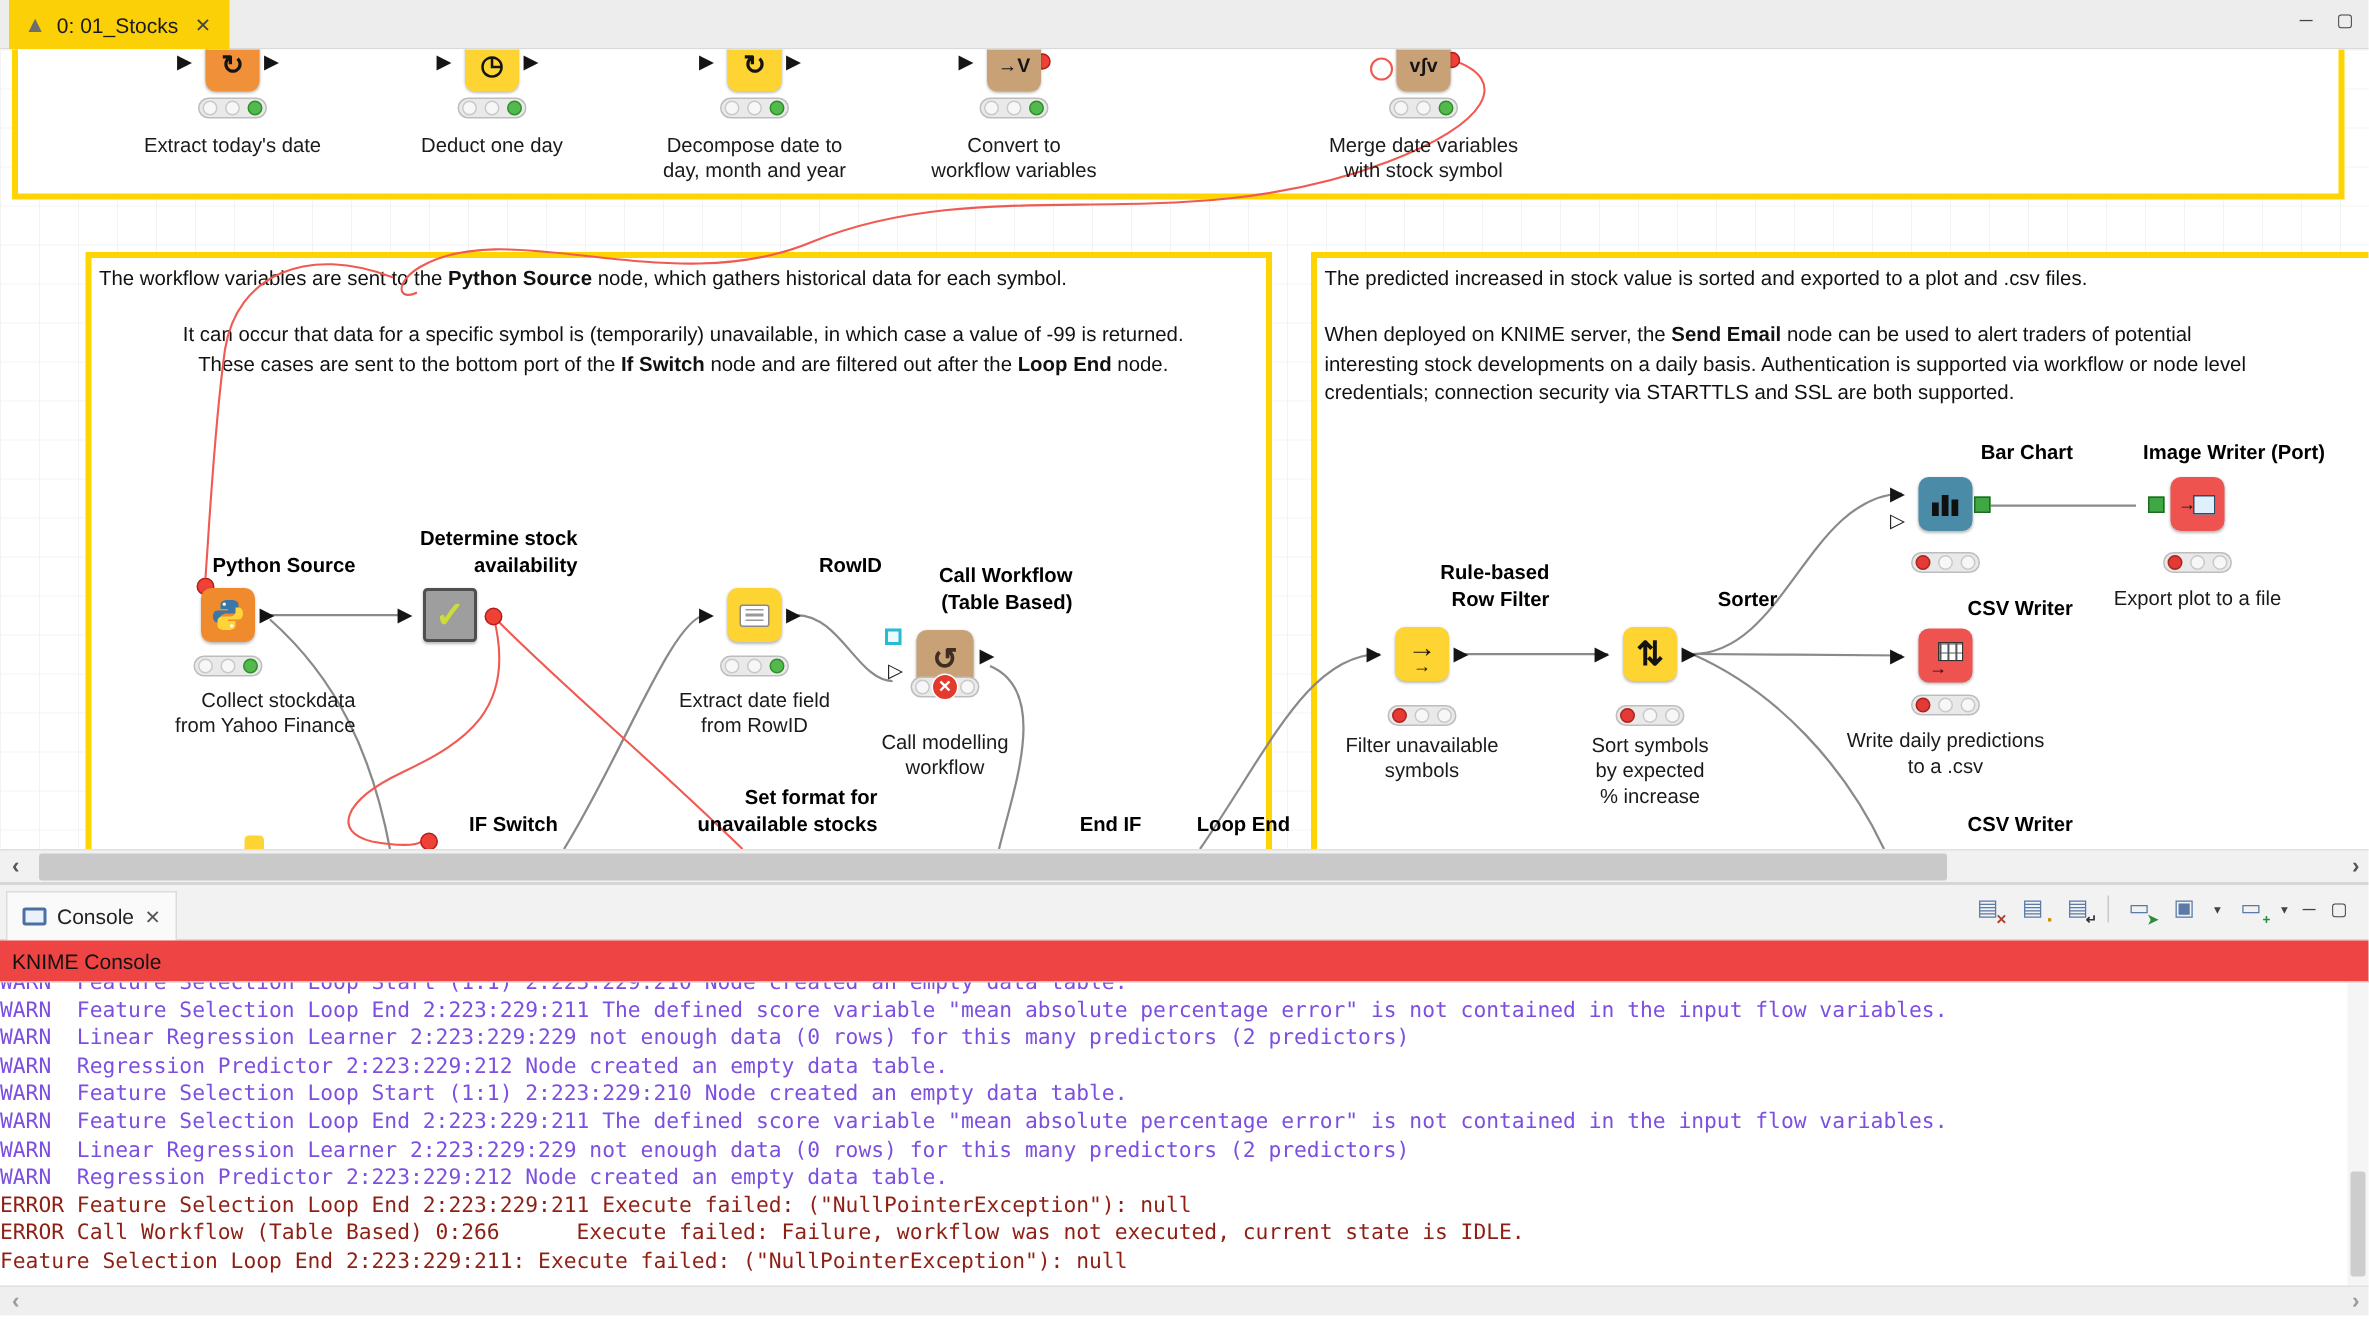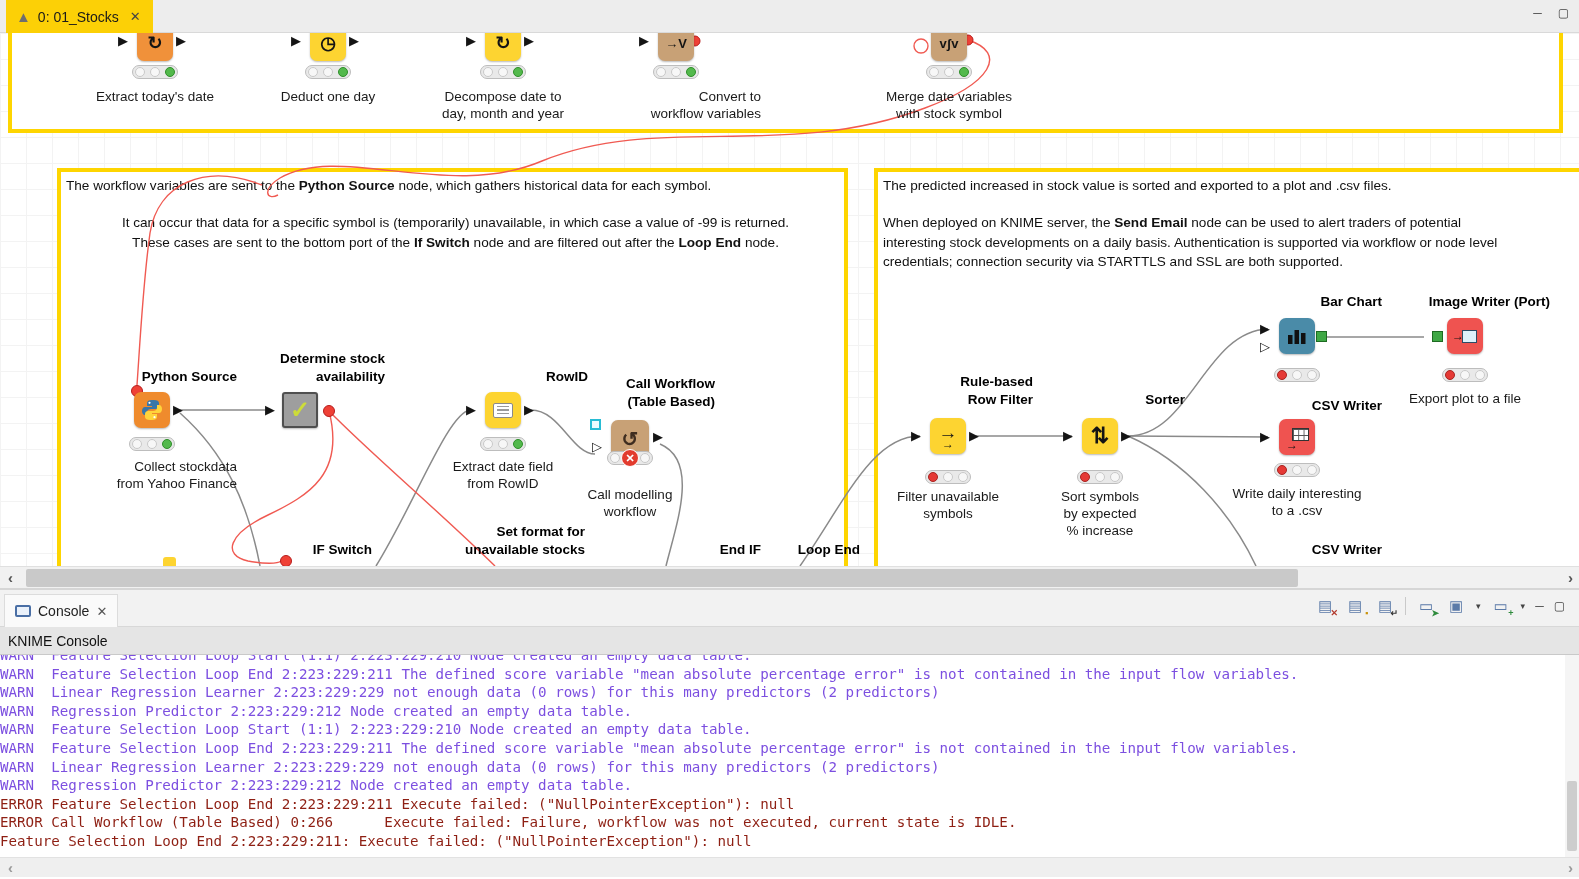--- a/index.html
+++ b/index.html
@@ -93,21 +93,21 @@
   .ctools { position:absolute; right:14px; top:6px; display:flex; align-items:center;
     gap:10px; }
   .tico { position:relative; width:20px; height:20px; font-size:15px; color:#5b7aa8;
     text-align:center; line-height:20px; cursor:pointer; }
   .tico .badge { position:absolute; right:-3px; bottom:-2px; font-size:9px;
     font-weight:bold; line-height:9px; }
   .tsep { width:1px; height:18px; background:#c9c9c9; }
   .caret { font-size:9px; color:#444; }
   .mmico { font-size:12px; color:#444; }
   .chead { position:absolute; left:0; top:37px; width:1579px; height:28px;
-    background:#e5e5e5; border-bottom:1px solid #c9c9c9; }
+    background:#ef4444; border-bottom:1px solid #c9c9c9; }
   .chead .ttl { position:absolute; left:8px; top:6px; font-size:14px; color:#111; }
   .clog { position:absolute; left:0; top:65px; width:1565px; height:202px;
     overflow:hidden; background:#fff;
     font-family:"DejaVu Sans Mono", monospace; font-size:14.2px; line-height:18.6px; }
   .cline { white-space:pre; }
   .warnl { color:#7c4fe0; }
   .errl { color:#8e1f13; }
   .clip { margin-top:-9px; }
   .cvscroll { position:absolute; right:0; top:65px; width:14px; height:202px;
     background:#f5f5f5; }
@@ -220,21 +220,21 @@
   <div class="node" style="left:591px; top:-8px;">
     <div class="nicon" style="top:0; background:#c8a176;">
         <span class="glyph" style="font-size:13px;">→V</span>
       </div>
     <span class="pin" style="left:48px; top:9px;">▶</span>
     <div class="tl" style="top:40px;">
         <i></i>
         <i></i>
         <i class="g"></i>
       </div>
-    <div class="ncap" style="top:63px;text-align:right;">Convert to
+    <div class="ncap" style="top:63px;">Convert to
 workflow variables</div>
   </div>
   <div class="node" style="left:864px; top:-8px;">
     <div class="nicon" style="top:0; background:#c8a176;">
         <span class="glyph" style="font-size:13px;">vʃv</span>
       </div>
     <div class="tl" style="top:40px;">
         <i></i>
         <i></i>
         <i class="g"></i>
@@ -400,21 +400,21 @@
     <div class="nicon" style="top:22px; background:#ef5350;">
       <div class="gridic" style="margin-left:6px; margin-top:-6px;"></div>
       <span class="arrsm" style="left:7px; top:19px;">→</span>
     </div>
     <span class="pin" style="left:48px; top:33px;">▶</span>
     <div class="tl" style="top:66px;">
         <i class="r"></i>
         <i></i>
         <i></i>
       </div>
-    <div class="ncap" style="top:88px;">Write daily interesting
+    <div class="ncap" style="top:88px;">Write daily predictions
 to a .csv</div>
   </div>
 
   <div class="node" style="left:1212px; top:508px;">
     <div class="nname">CSV Writer</div>
   </div>
 </div>
 
 <div class="hscroll">
   <span class="sarrow" style="left:8px;">‹</span>

